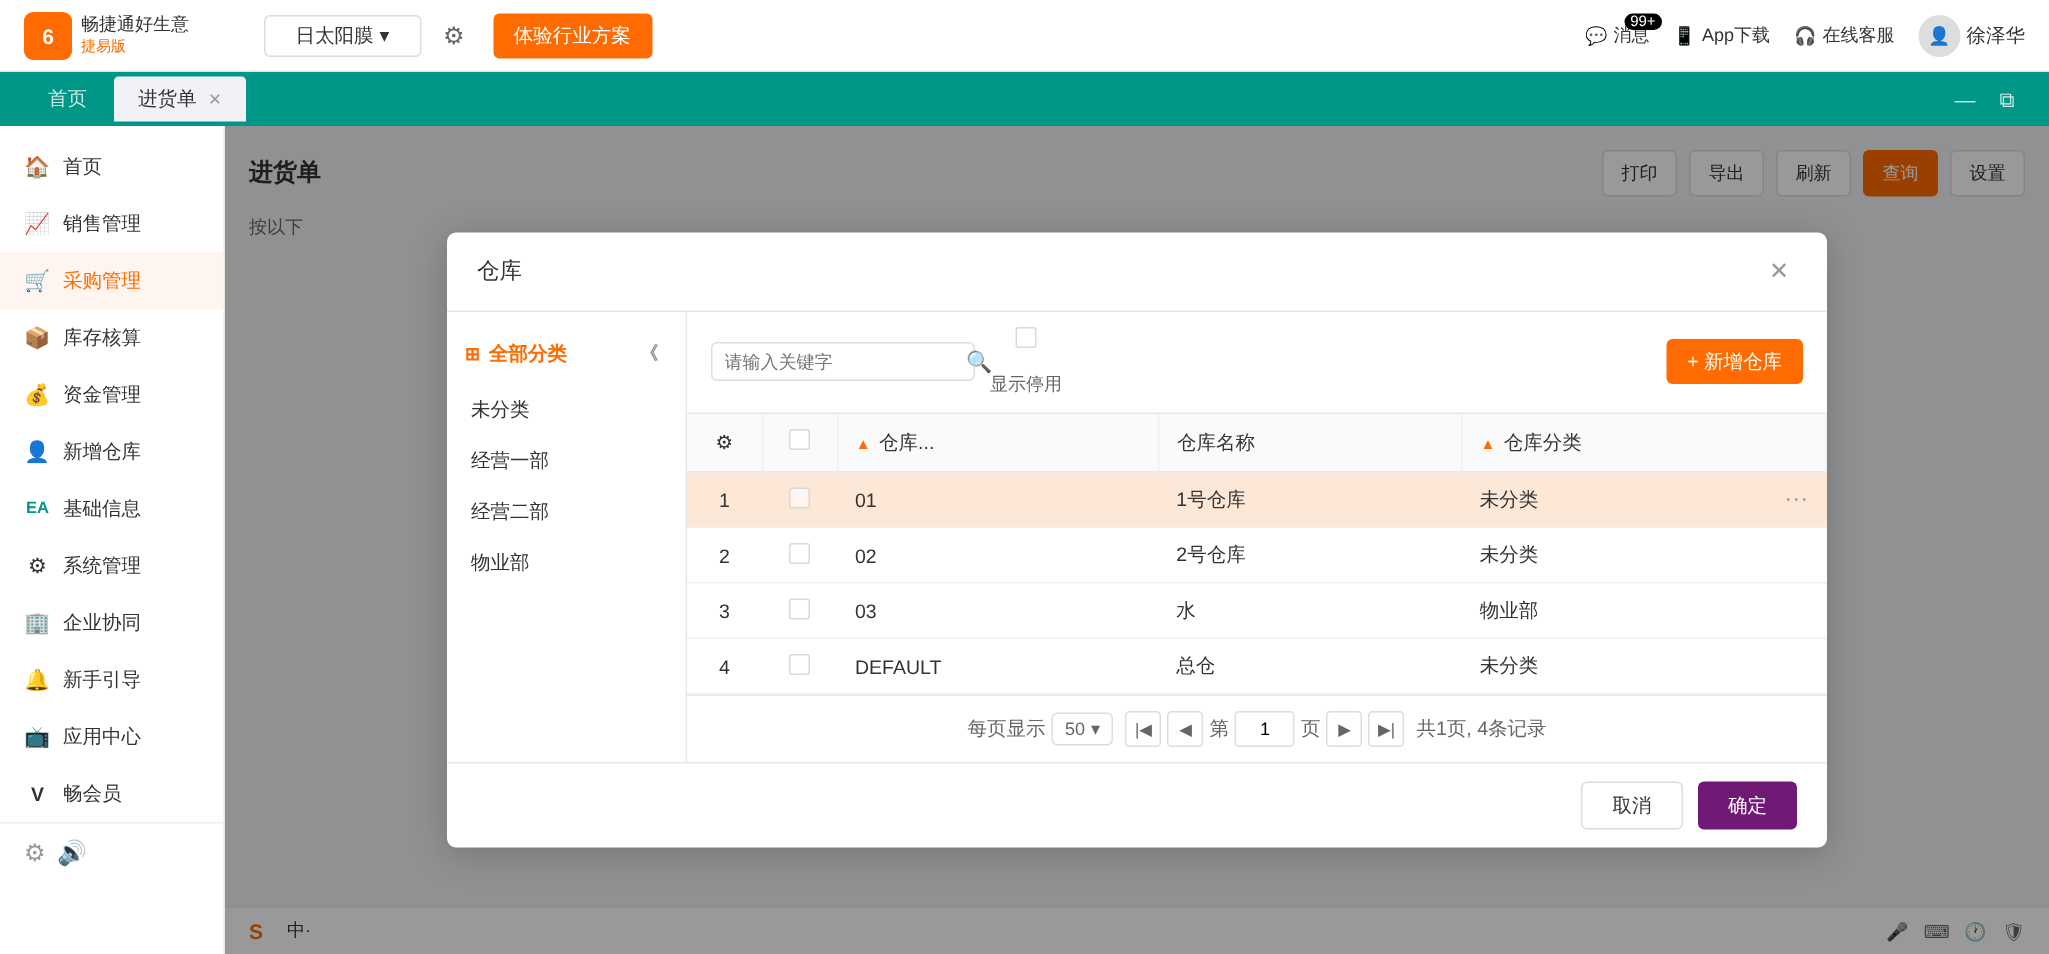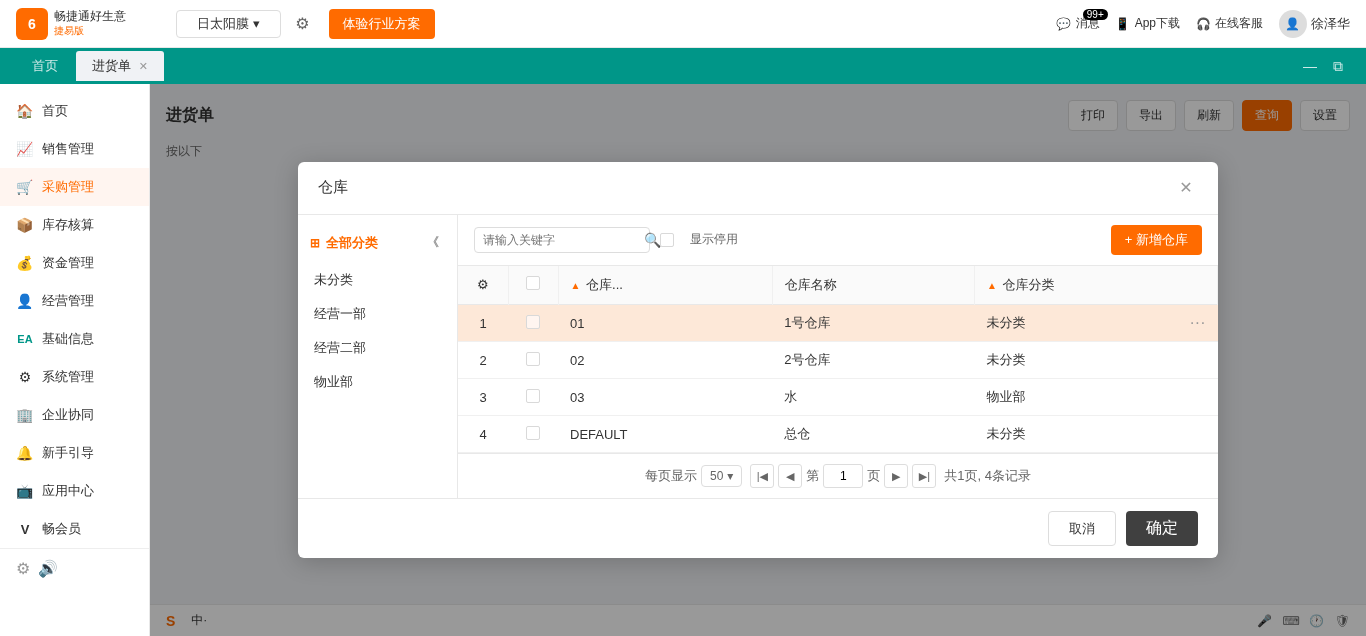--- a/index.html
+++ b/index.html
@@ -219,21 +219,21 @@
       width: 176px; background: #fff;
     }
     .search-box input {
       border: none; outline: none;
       font-size: 12px; color: #333; flex: 1;
       background: transparent;
     }
     .search-icon { color: #999; font-size: 14px; cursor: pointer; }
     .show-disabled {
       display: flex; align-items: center; gap: 16px;
-      font-size: 12px; color: #666; cursor: pointer;
+      font-size: 12px; color: #666; cursor: pointer; flex-direction: column;
     }
     .checkbox {
       width: 14px; height: 14px;
       border: 1px solid #d9d9d9;
       border-radius: 2px; background: #fff;
       display: inline-block;
     }
     .add-btn {
       margin-left: auto;
       background: #ff6b00; color: #fff;
@@ -310,22 +310,22 @@
     }
     .cancel-btn {
       padding: 0 20px;
       border: 1px solid #ddd; border-radius: 4px;
       background: #fff; color: #333;
       cursor: pointer; font-size: 13px;
     }
     .confirm-btn {
       padding: 7px 20px;
       border: none; border-radius: 4px;
-      background: #404040; color: #fff;
-      cursor: pointer; font-size: 16px;
+      background: #701a75; color: #fff;
+      cursor: pointer; font-size: 13px;
     }
 
     
     .bg-content {
       padding: 16px;
     }
     .bg-toolbar {
       display: flex; align-items: center; gap: 8px;
       margin-bottom: 12px;
     }
@@ -424,21 +424,21 @@
     <div class="sidebar-item">
       <span class="sidebar-icon">📦</span>
       <span>库存核算</span>
     </div>
     <div class="sidebar-item">
       <span class="sidebar-icon">💰</span>
       <span>资金管理</span>
     </div>
     <div class="sidebar-item">
       <span class="sidebar-icon">👤</span>
-      <span>经营管理</span>
+      <span>新增仓库</span>
     </div>
     <div class="sidebar-item">
       <span class="sidebar-icon" style="font-size:11px;font-weight:bold;color:#009688;">EA</span>
       <span>基础信息</span>
     </div>
     <div class="sidebar-item">
       <span class="sidebar-icon">⚙</span>
       <span>系统管理</span>
     </div>
     <div class="sidebar-item">

